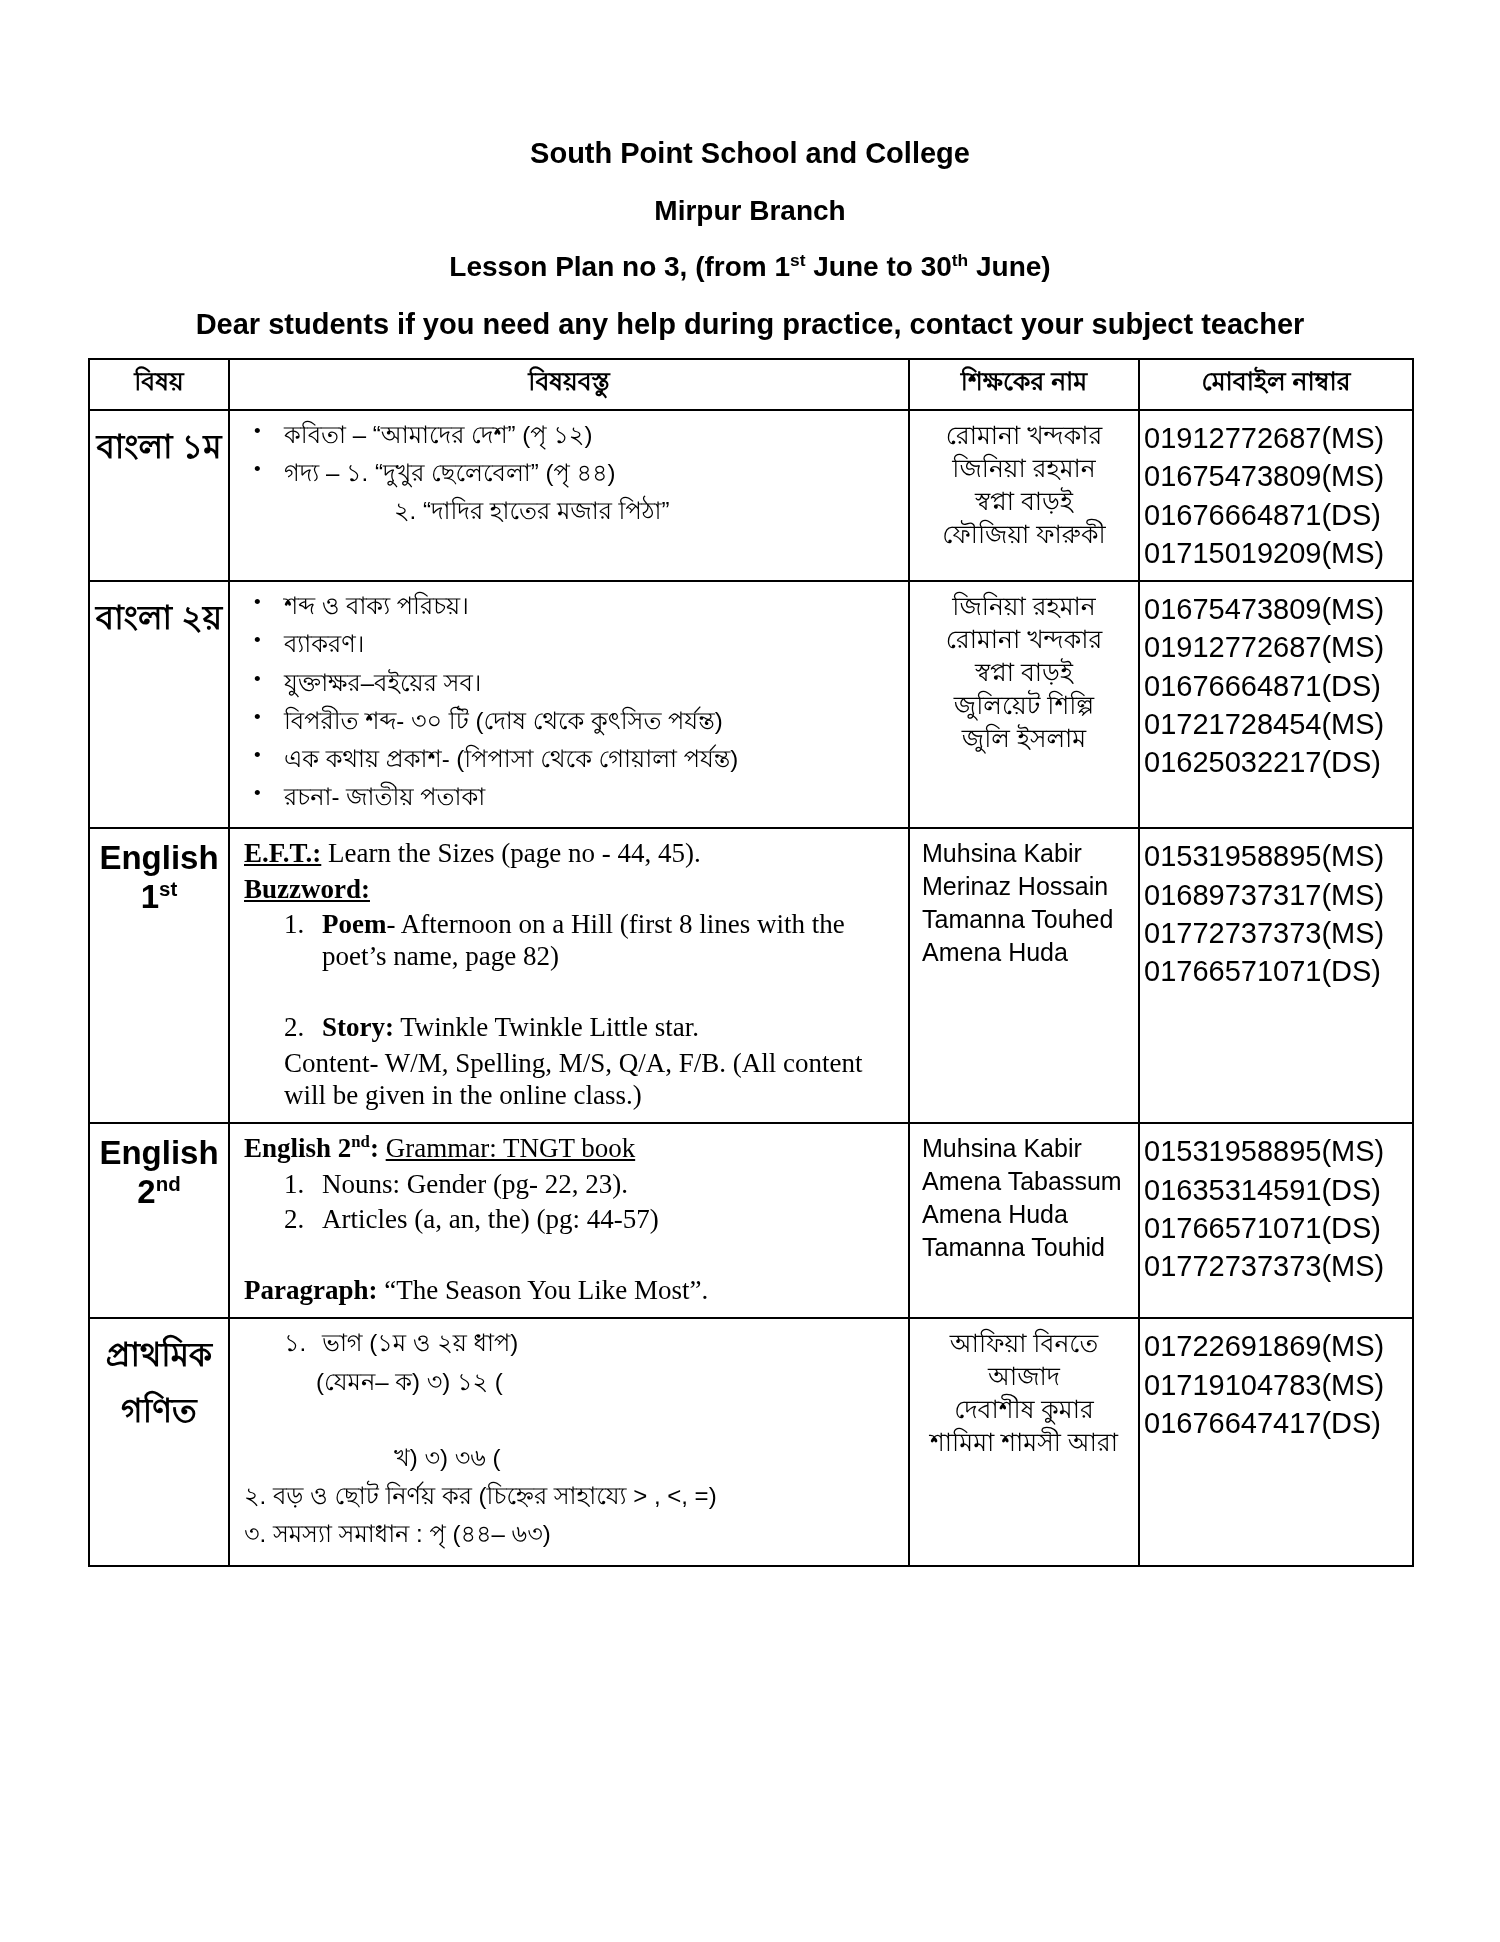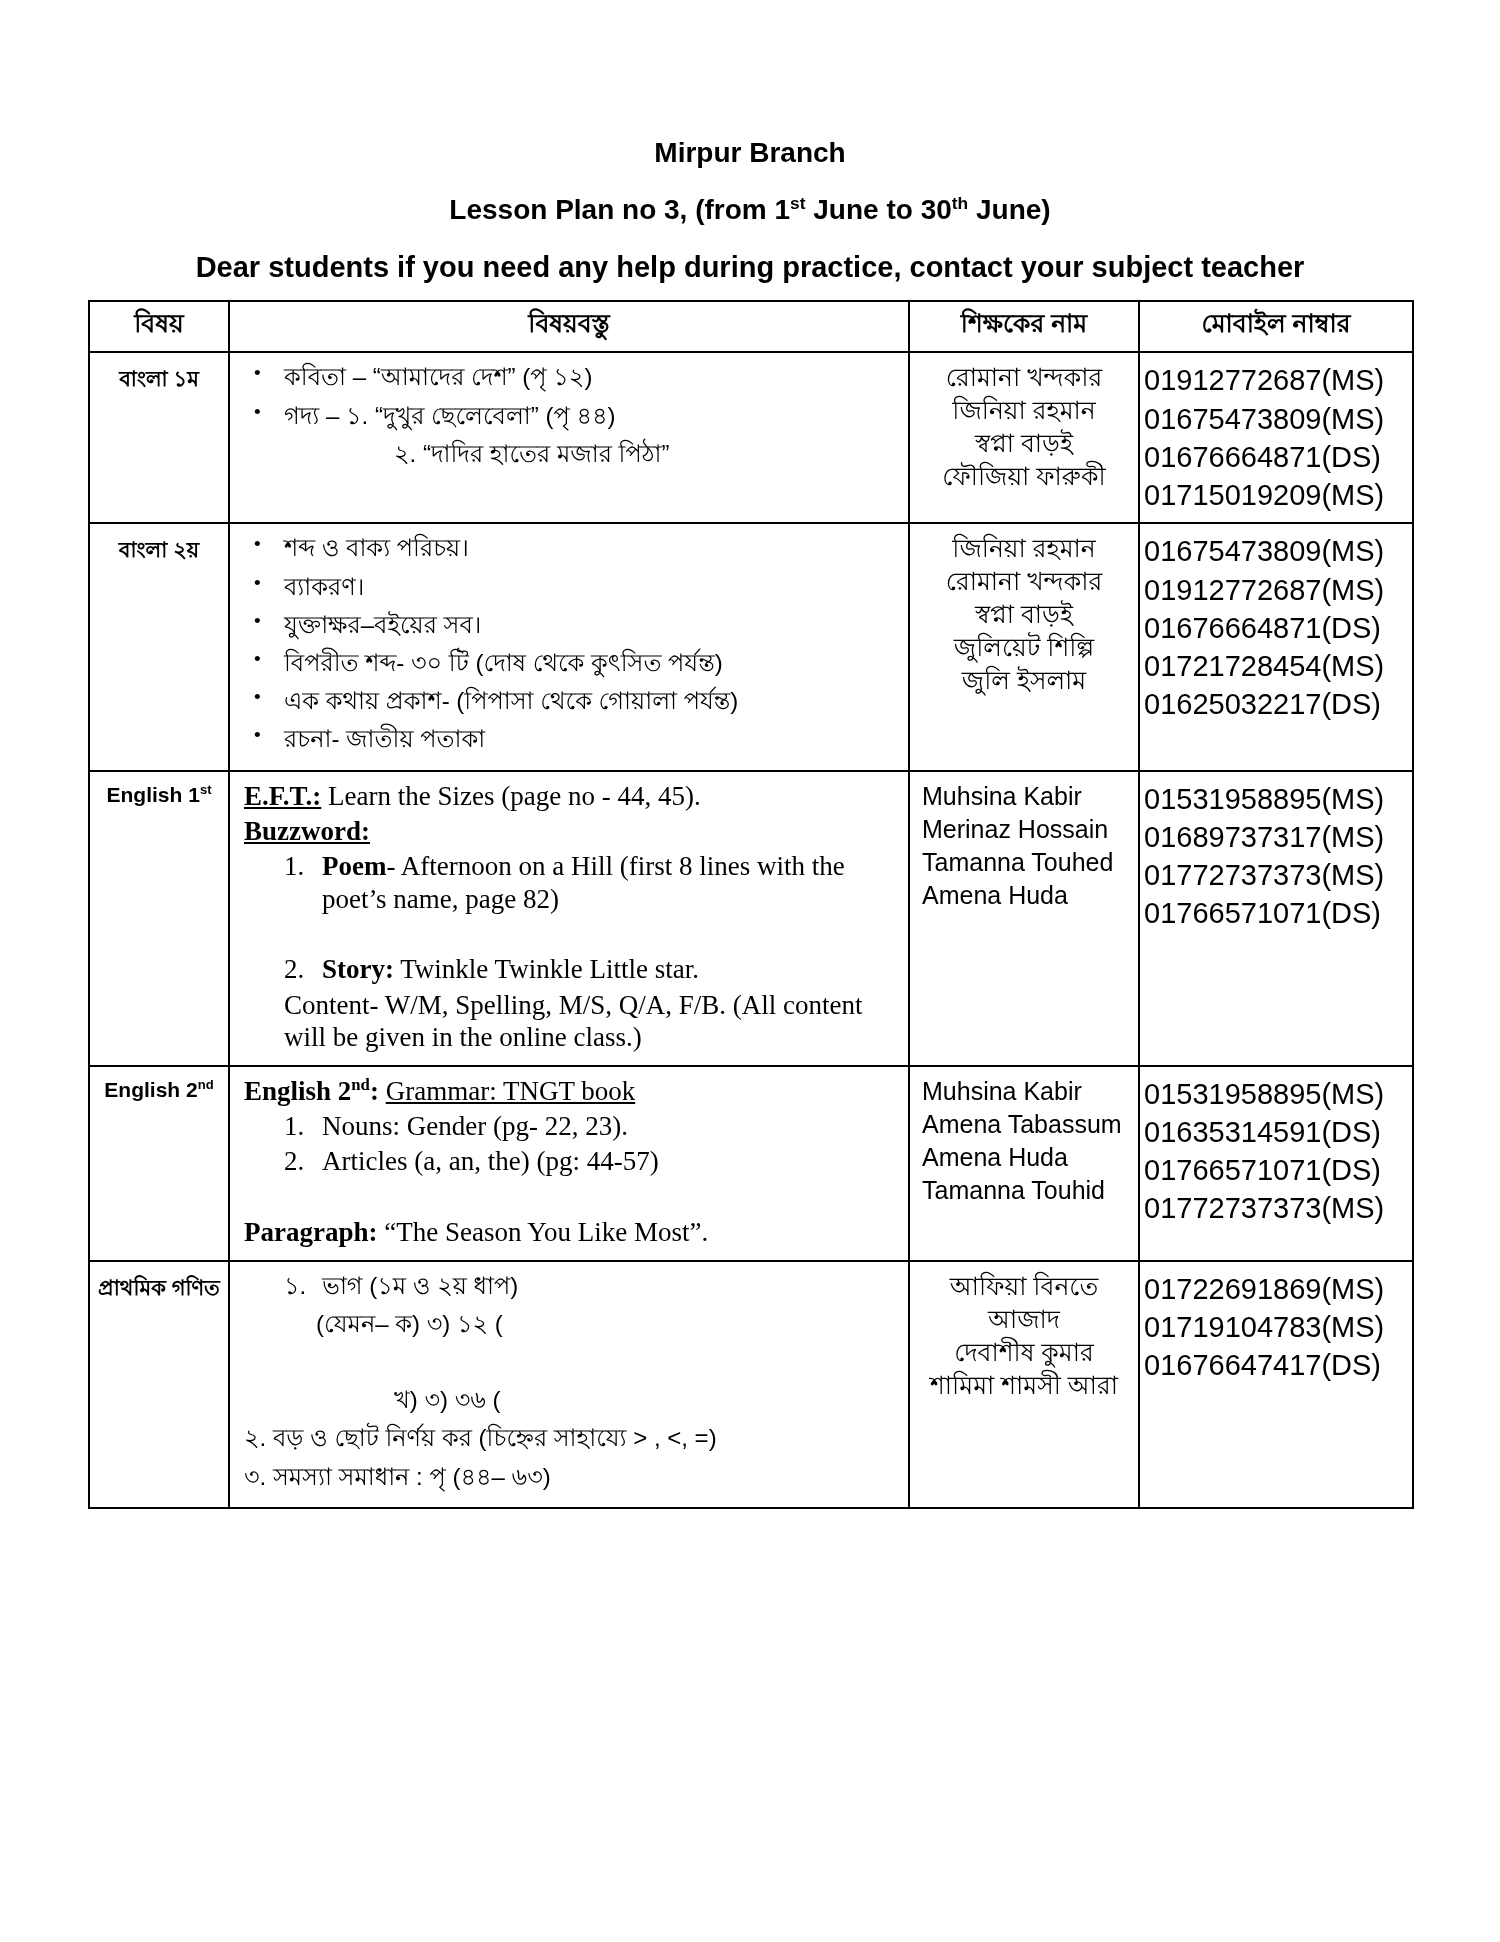--- a/index.html
+++ b/index.html
@@ -30,21 +30,21 @@
   }
   table.plan th {
     font-size: 25px;
     font-weight: 700;
     text-align: center;
     padding: 2px 4px 4px 4px;
   }
   td.subject {
     text-align: center;
     font-weight: 700;
-    font-size: 21px;
+    font-size: 33px;
     padding-top: 10px;
   }
   td.content { padding: 8px 10px 8px 14px; }
   td.content.bn { font-size: 24px; }
   td.content.en {
     font-family: "Liberation Serif", "DejaVu Serif", serif;
     font-size: 27px;
   }
   .line { display: flex; align-items: flex-start; line-height: 1.3; margin-bottom: 7px; }
   td.content.en .line { line-height: 1.2; margin-bottom: 3px; }
@@ -68,20 +68,21 @@
   td.teachers.center { text-align: center; }
   td.teachers.left { text-align: left; padding-left: 12px; }
   td.numbers { font-size: 29px; padding: 8px 4px 8px 4px; line-height: 1.32; }
   tbody tr:last-child td { height: 222px; margin-top: 36px; }
 </style>
 </head>
 <body>
 
 <div class="page">
   <div class="headings">
+    <div class="h-line title">South Point School and College</div>
     <div class="h-line">Mirpur Branch</div>
     <div class="h-line" id="lesson-line"><span>Lesson Plan no 3, (from 1</span><sup>st</sup><span> June to 30</span><sup>th</sup><span> June)</span></div>
     <div class="h-line note">Dear students if you need any help during practice, contact your subject teacher</div>
   </div>
 
   <table class="plan">
     <colgroup>
       <col style="width:140px">
       <col style="width:680px">
       <col style="width:230px">

